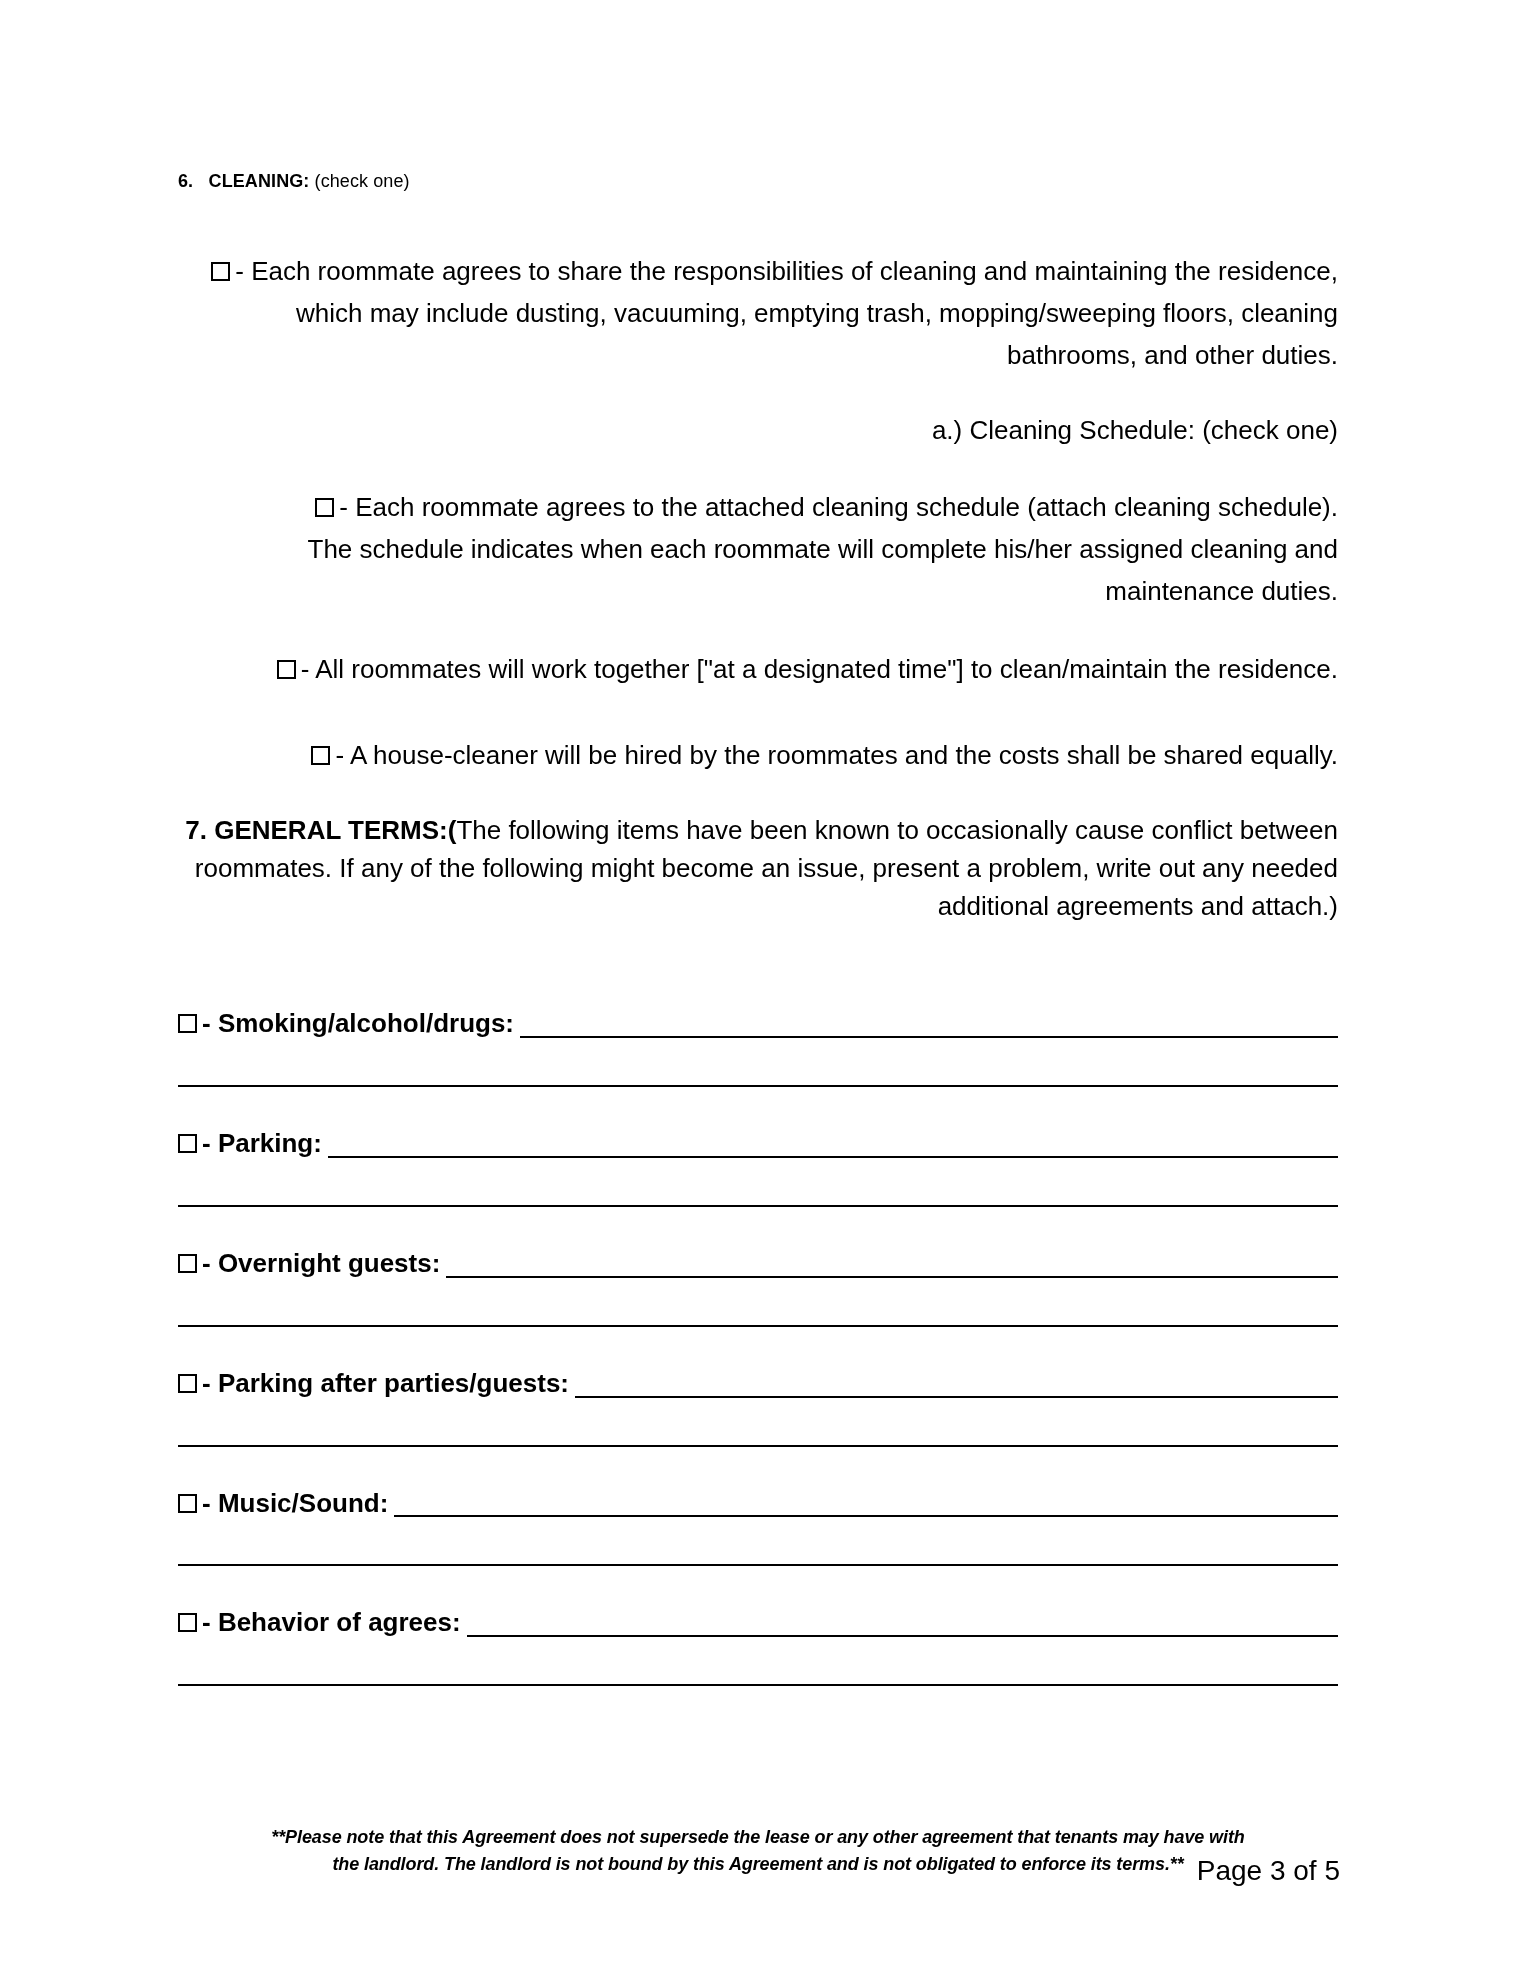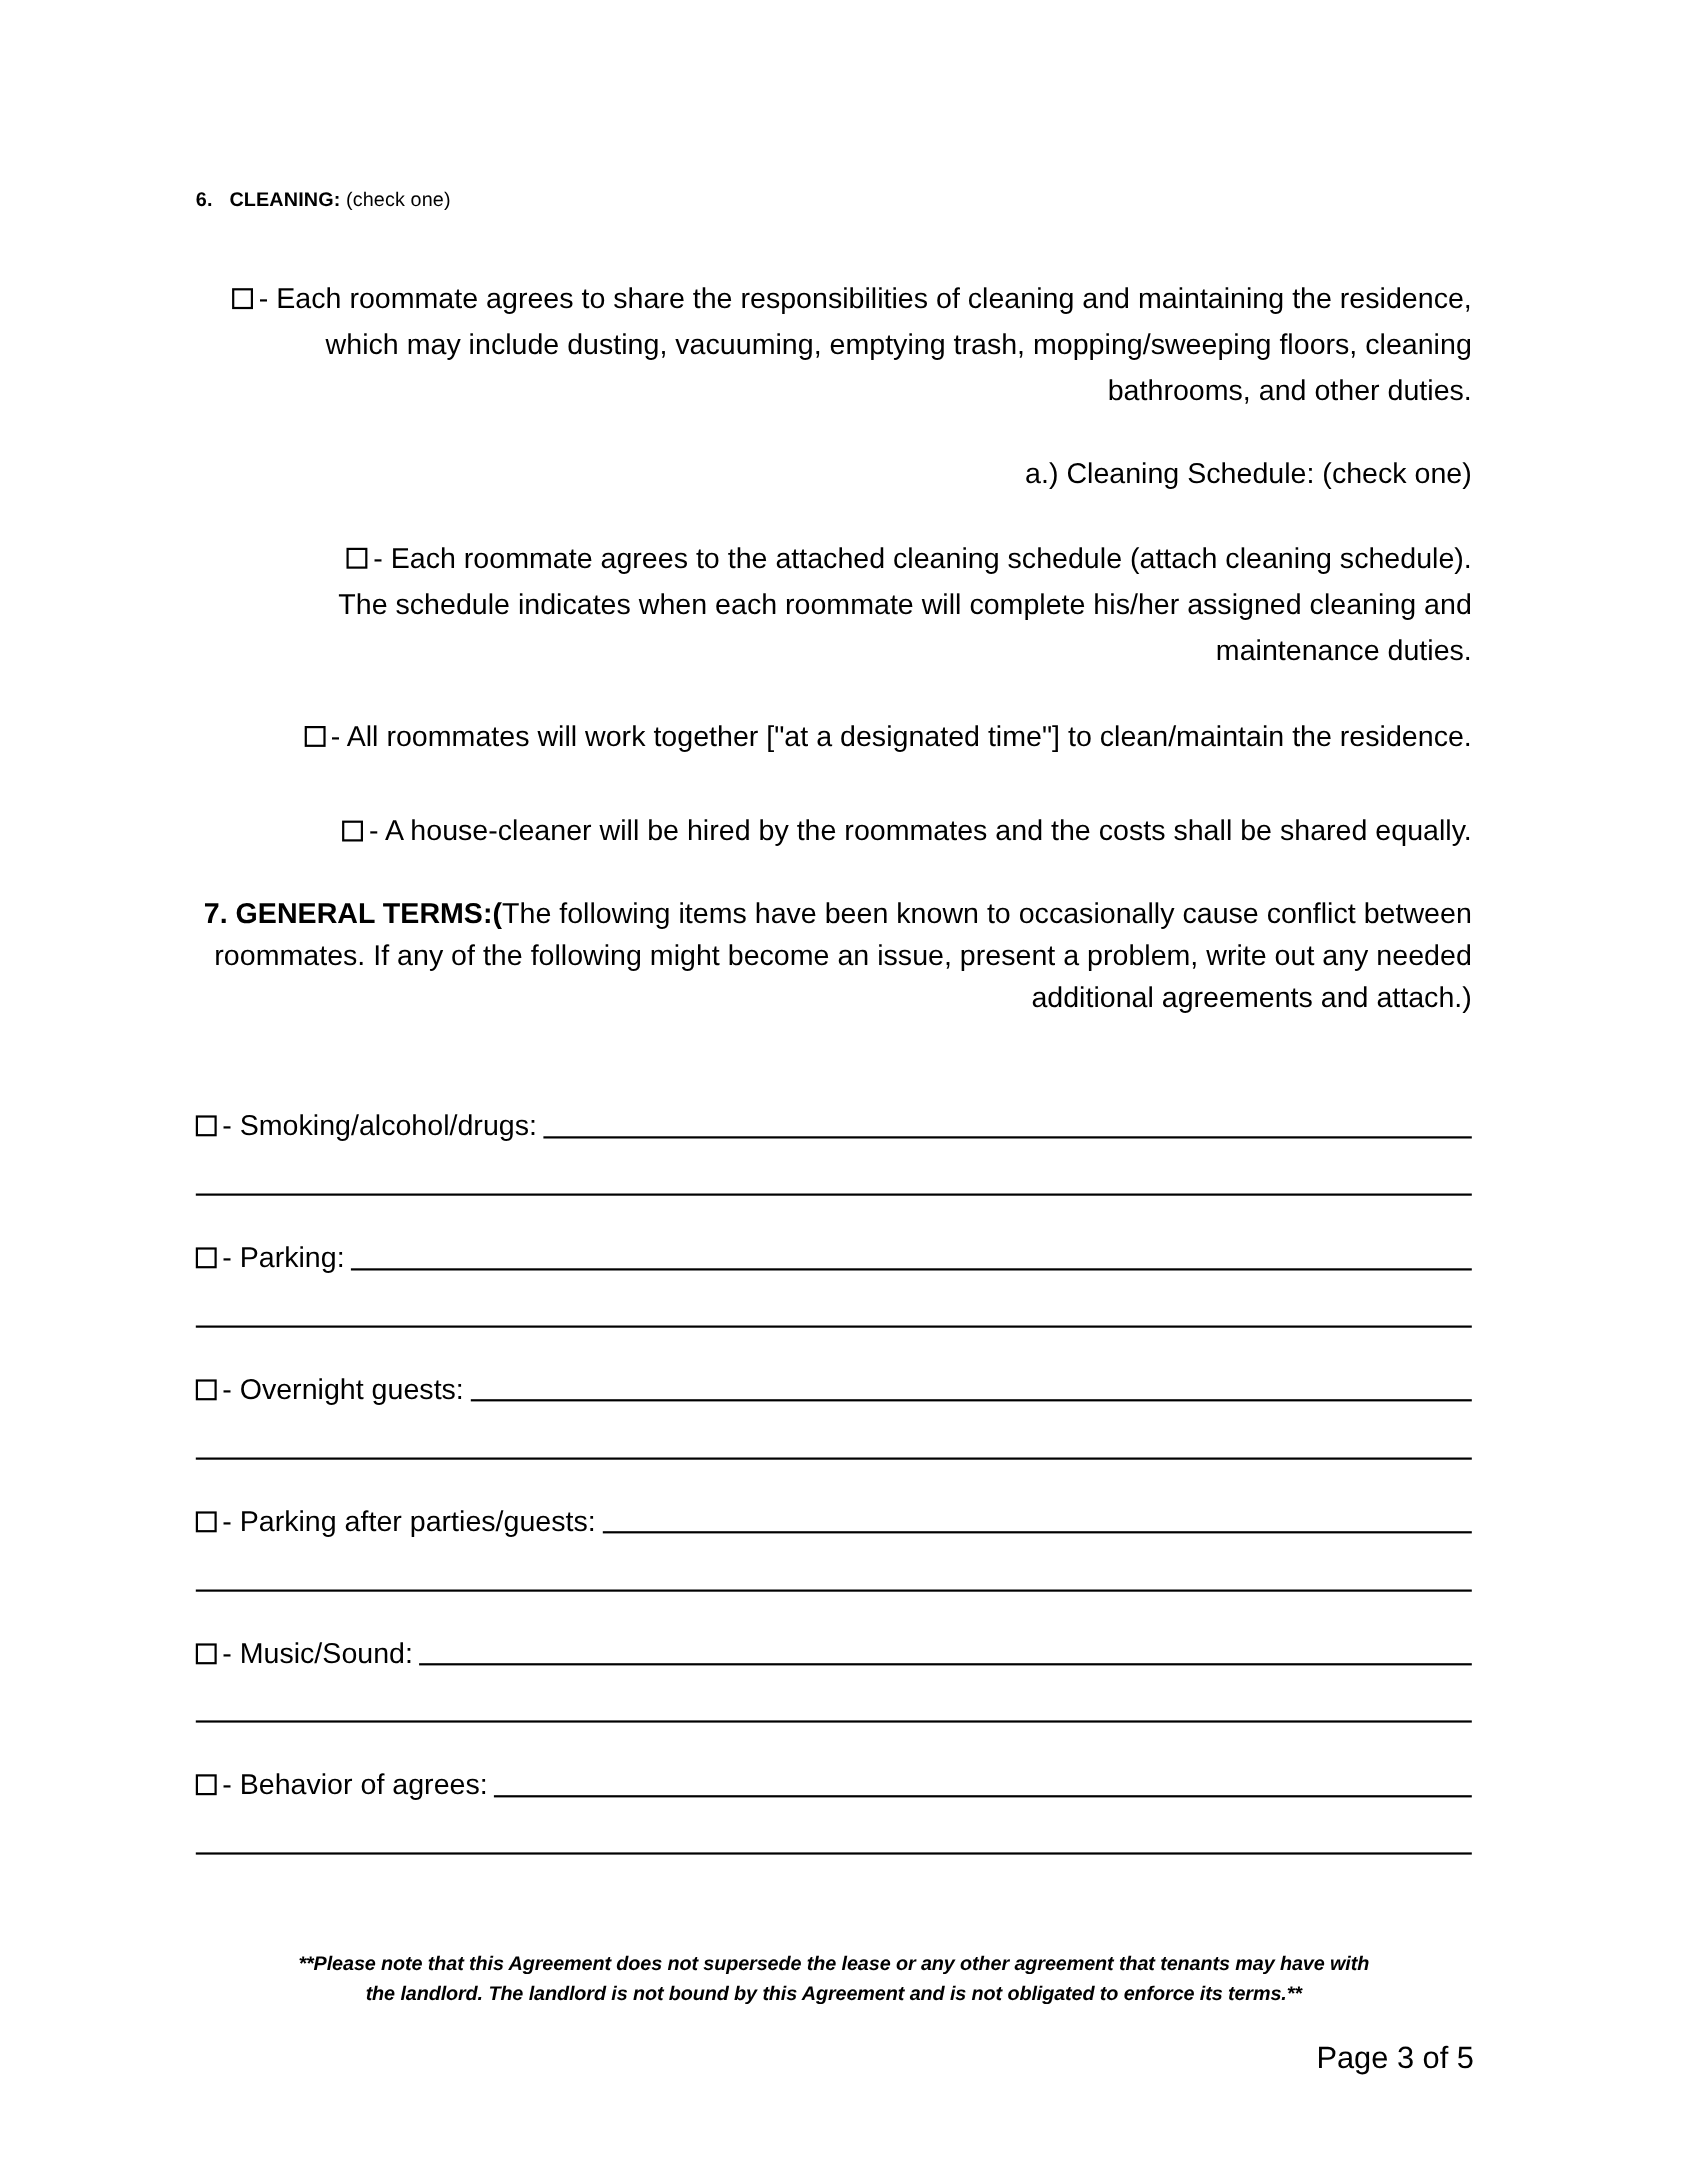--- a/index.html
+++ b/index.html
@@ -76,24 +76,25 @@
     margin-right: 5px;
     background: #fff;
   }
 
   
   .terms-list {
     margin-top: 0;
   }
   .term-row {
     display: flex;
-    align-items: center;
+    align-items: flex-end;
     font-size: 26px;
     line-height: 1.3;
     white-space: nowrap;
+    font-weight: bold;
   }
   .term-label {
     flex: 0 0 auto;
     padding-right: 6px;
   }
   .term-rule {
     flex: 1 1 auto;
     border-bottom: 2px solid #000;
     height: 22px;
     margin-bottom: 3px;
@@ -103,21 +104,21 @@
     width: 100%;
     height: 0;
   }
   .term-gap-a { height: 44px; }
   .term-gap-b { height: 40px; }
 
   
   .footer-note {
     position: absolute;
     left: 178px;
-    top: 1772px;
+    top: 1824px;
     width: 1160px;
     text-align: center;
     font-size: 18px;
     font-weight: bold;
     font-style: italic;
     line-height: 1.5;
     letter-spacing: -0.1px;
   }
   .page-number {
     position: absolute;

